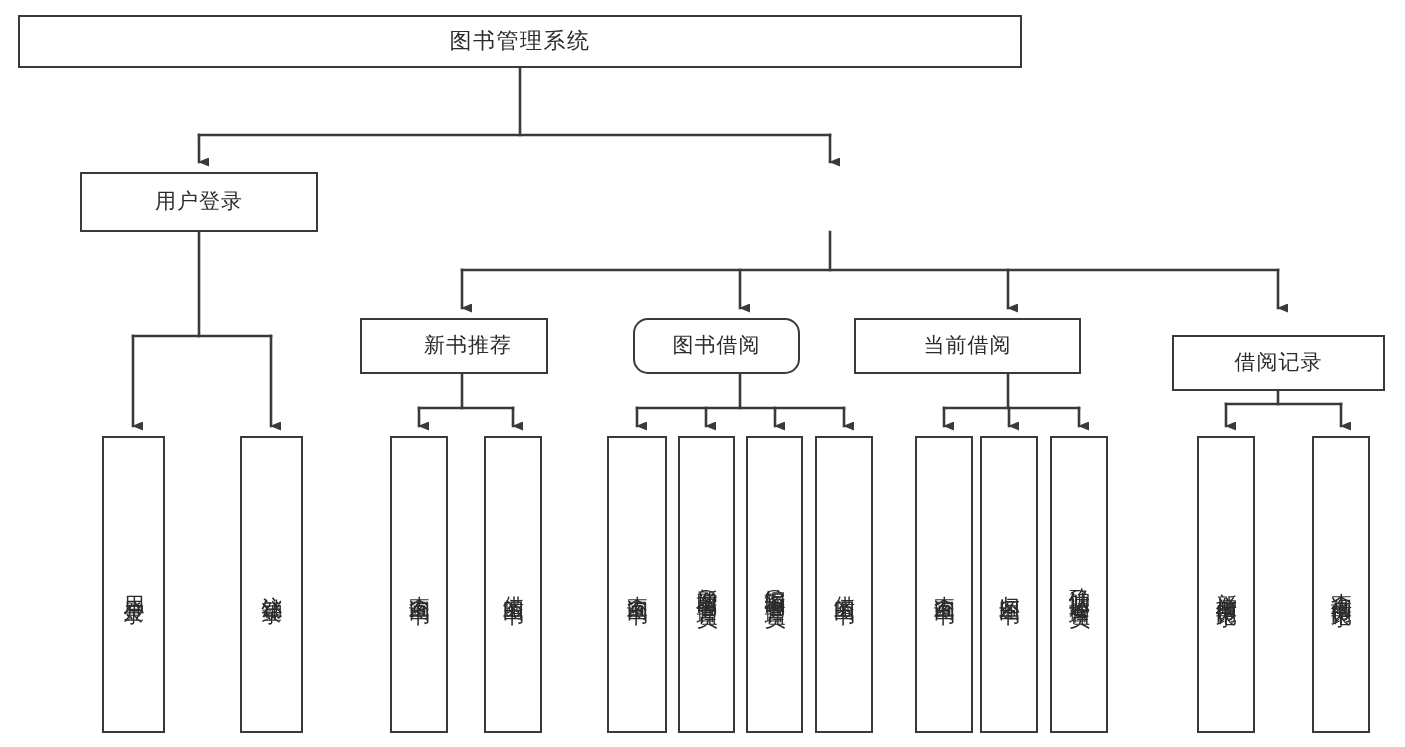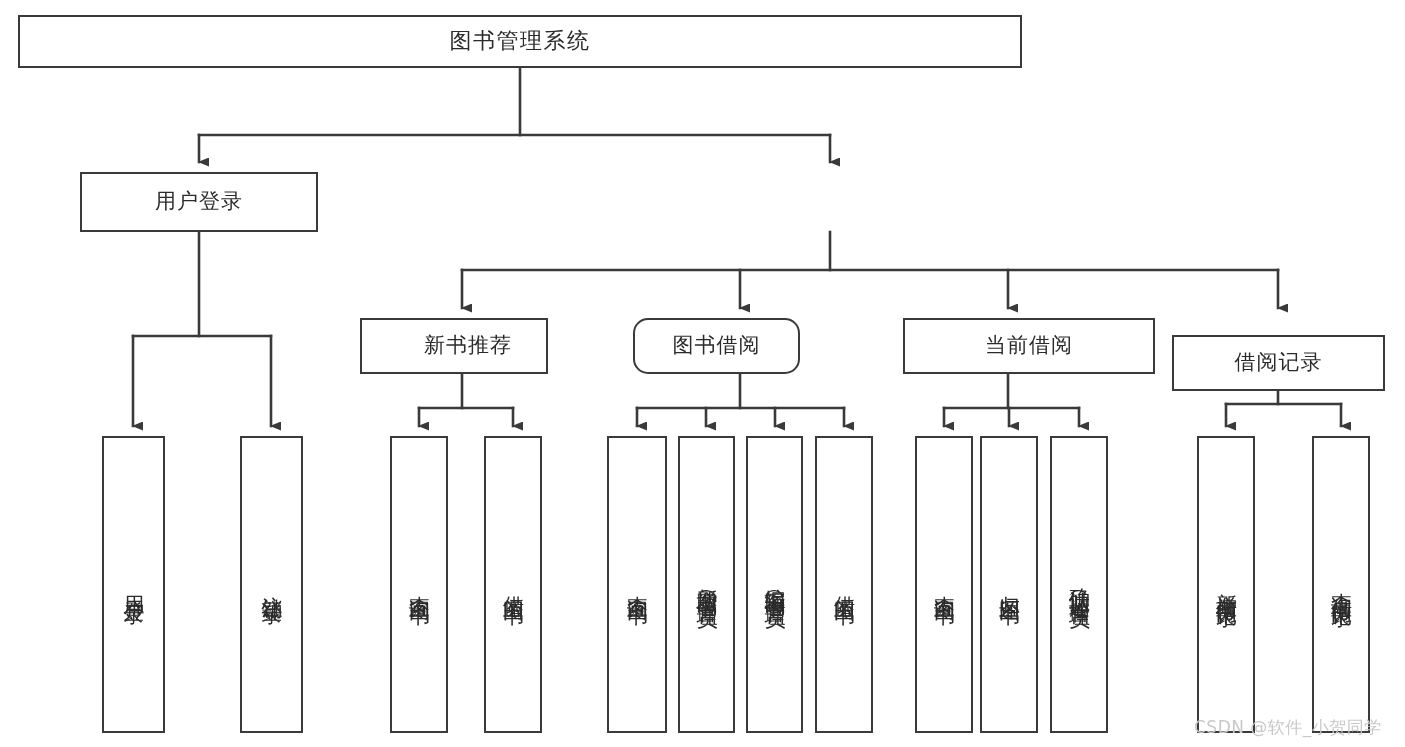--- a/index.html
+++ b/index.html
@@ -132,21 +132,21 @@
   <div class="node horiz" style="left: 80px; top: 172px; width: 238px; height: 60px;">
     <span class="label">用户登录</span>
   </div>
 
   <div class="node horiz" style="left: 360px; top: 318px; width: 188px; height: 56px; padding-left: 28px;">
     <span class="label">新书推荐</span>
   </div>
   <div class="node horiz" style="left: 633px; top: 318px; width: 167px; height: 56px; border-radius: 15px;">
     <span class="label">图书借阅</span>
   </div>
-  <div class="node horiz" style="left: 903px; top: 318px; width: 252px; height: 56px; align-items: center;">
+  <div class="node horiz" style="left: 854px; top: 318px; width: 227px; height: 56px; align-items: center;">
     <span class="label">当前借阅</span>
   </div>
   <div class="node horiz" style="left: 1172px; top: 335px; width: 213px; height: 56px;">
     <span class="label">借阅记录</span>
   </div>
 
   <div class="node vert" style="left: 102px; top: 436px; width: 63px; height: 297px;">
     <span class="label">用户登录</span>
   </div>
   <div class="node vert" style="left: 240px; top: 436px; width: 63px; height: 297px;">
@@ -179,15 +179,14 @@
   <div class="node vert" style="left: 1050px; top: 436px; width: 58px; height: 297px;">
     <span class="label">确认归还（管理员）</span>
   </div>
   <div class="node vert" style="left: 1197px; top: 436px; width: 58px; height: 297px;">
     <span class="label">新增借阅记录</span>
   </div>
   <div class="node vert" style="left: 1312px; top: 436px; width: 58px; height: 297px;">
     <span class="label">查询借阅记录</span>
   </div>
 
-  <div class="watermark" style="left: 1194px; top: 716px;">CSDN @软件_小贺同学</div>
 
 </div>
 
 </body></html>

